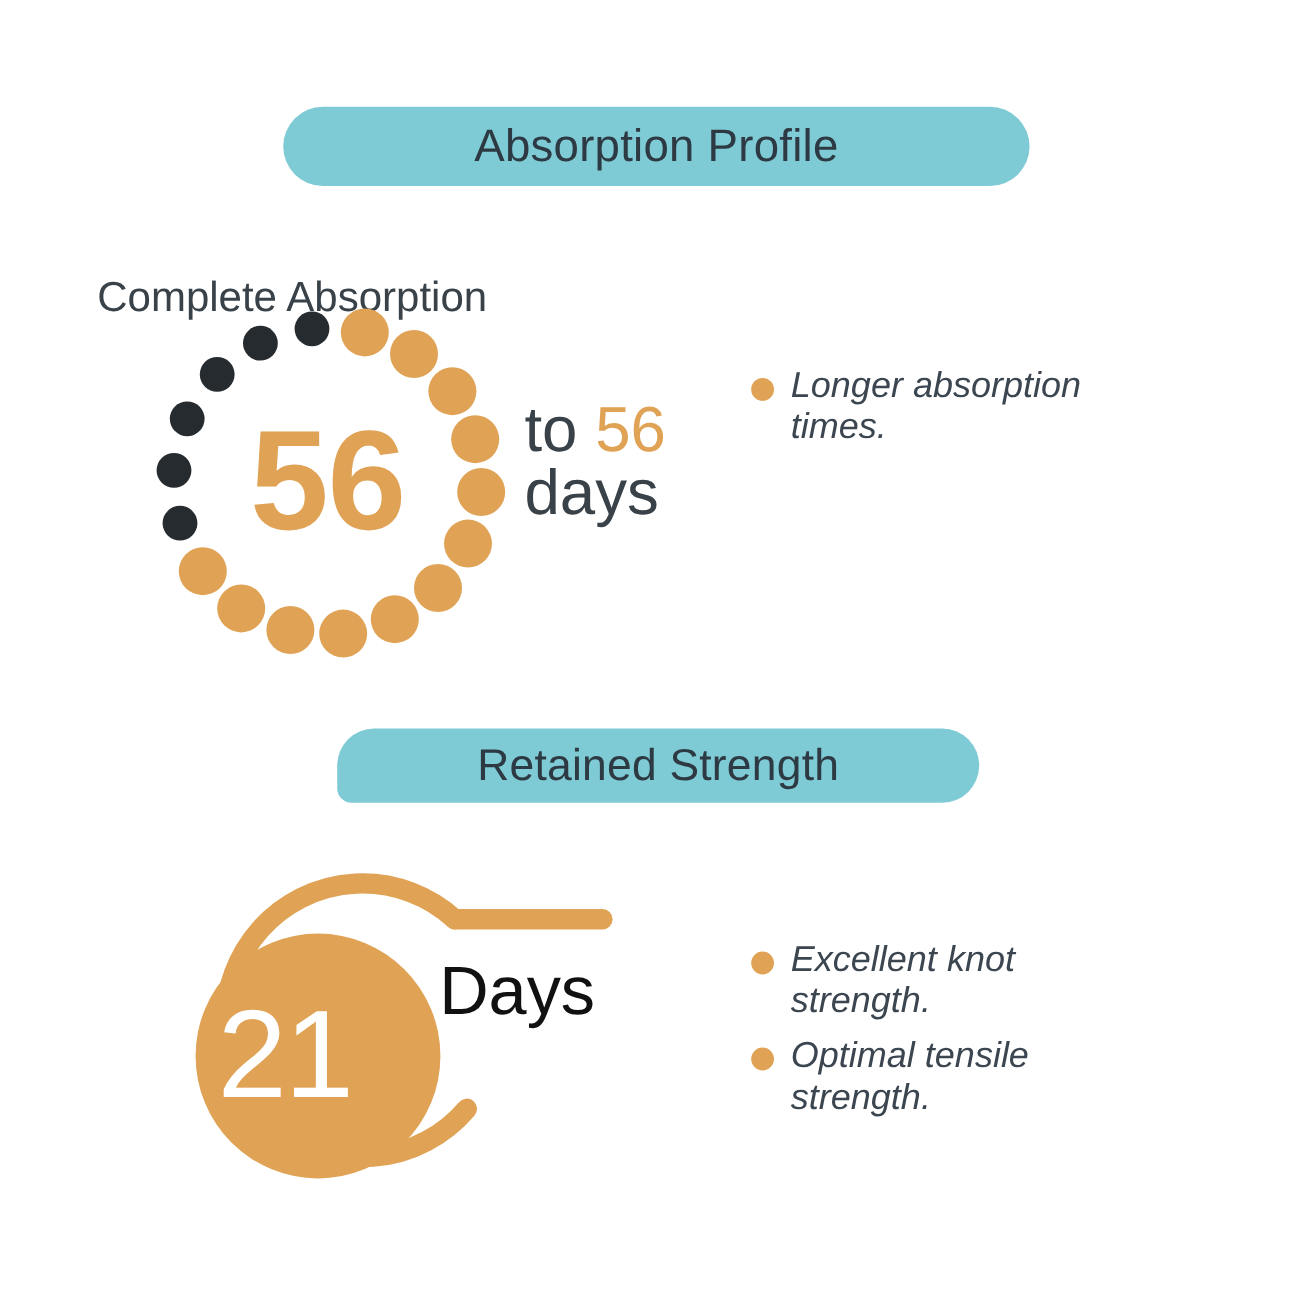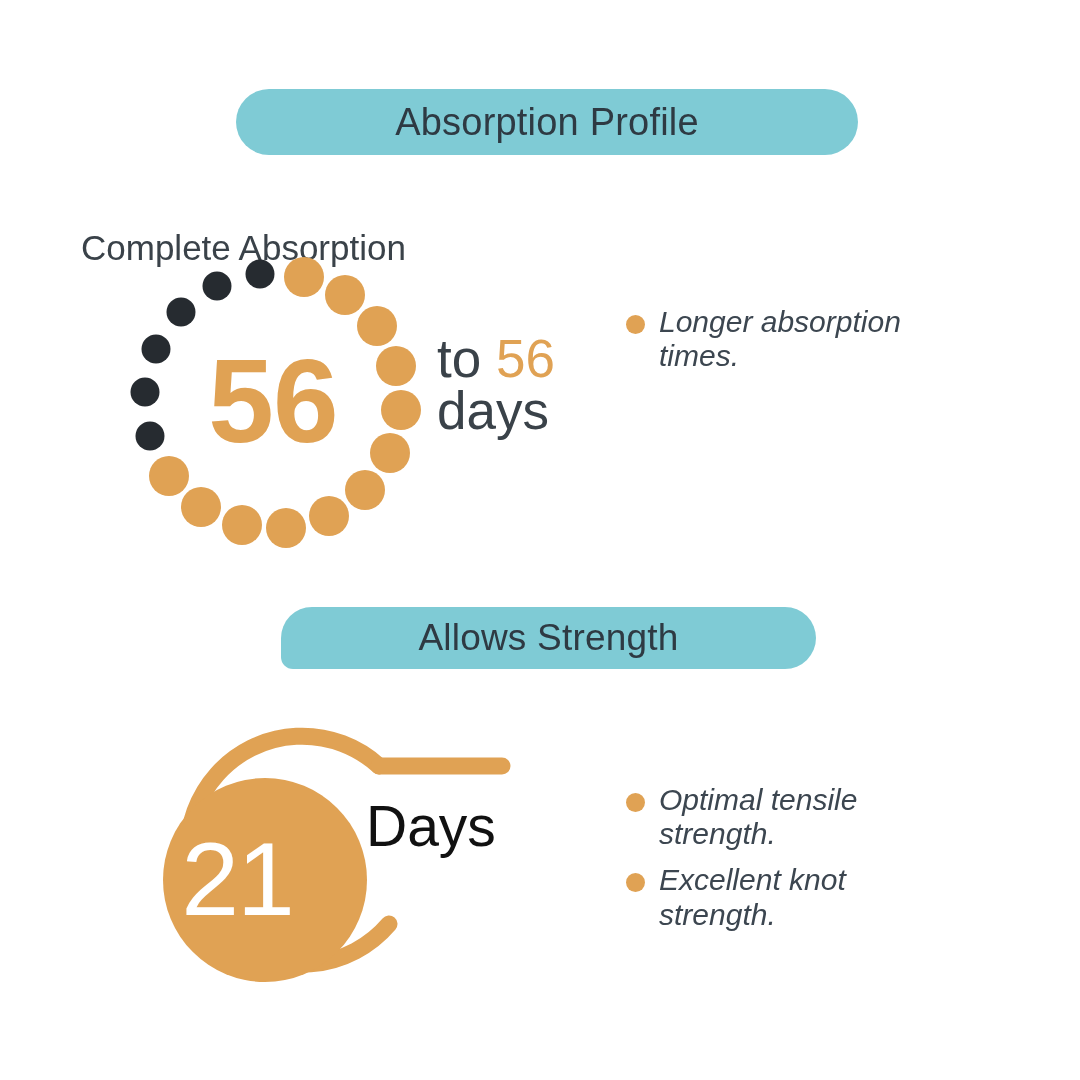--- a/index.html
+++ b/index.html
@@ -224,21 +224,21 @@
   </div>
 
   <div class="bullets bullets-absorption">
     <div class="bullet-item">
       <span class="bullet-dot"></span>
       <span class="bullet-text">Longer absorption times.</span>
     </div>
   </div>
 
   <div class="banner banner-tensile">
-    <span>Allows Strength</span>
+    <span>Retained Strength</span>
   </div>
 
 
   <div class="donut-wrap">
     <svg class="donut-svg" width="400" height="260" viewBox="0 0 400 260">
 
       <path d="M 252 22 A 114 114 0 1 0 262 180" fill="none" stroke="#E0A254" stroke-width="17" stroke-linecap="round"></path>
 
       <line x1="252" y1="22" x2="375" y2="22" stroke="#E0A254" stroke-width="17" stroke-linecap="round"></line>
 
@@ -246,21 +246,21 @@
     </svg>
   </div>
 
   <div class="donut-value" style="left:127px; top:799px; width:220px; height:160px; position:absolute;">21</div>
 
   <div class="donut-unit" style="left:366px; top:793px; position:absolute;">Days</div>
 
   <div class="bullets bullets-tensile">
     <div class="bullet-item">
       <span class="bullet-dot"></span>
-      <span class="bullet-text">Optimal tensile strength.</span>
+      <span class="bullet-text">Excellent knot strength.</span>
     </div>
     <div class="bullet-item">
       <span class="bullet-dot"></span>
-      <span class="bullet-text">Excellent knot strength.</span>
+      <span class="bullet-text">Optimal tensile strength.</span>
     </div>
   </div>
 
 </div>
 
 </body></html>

